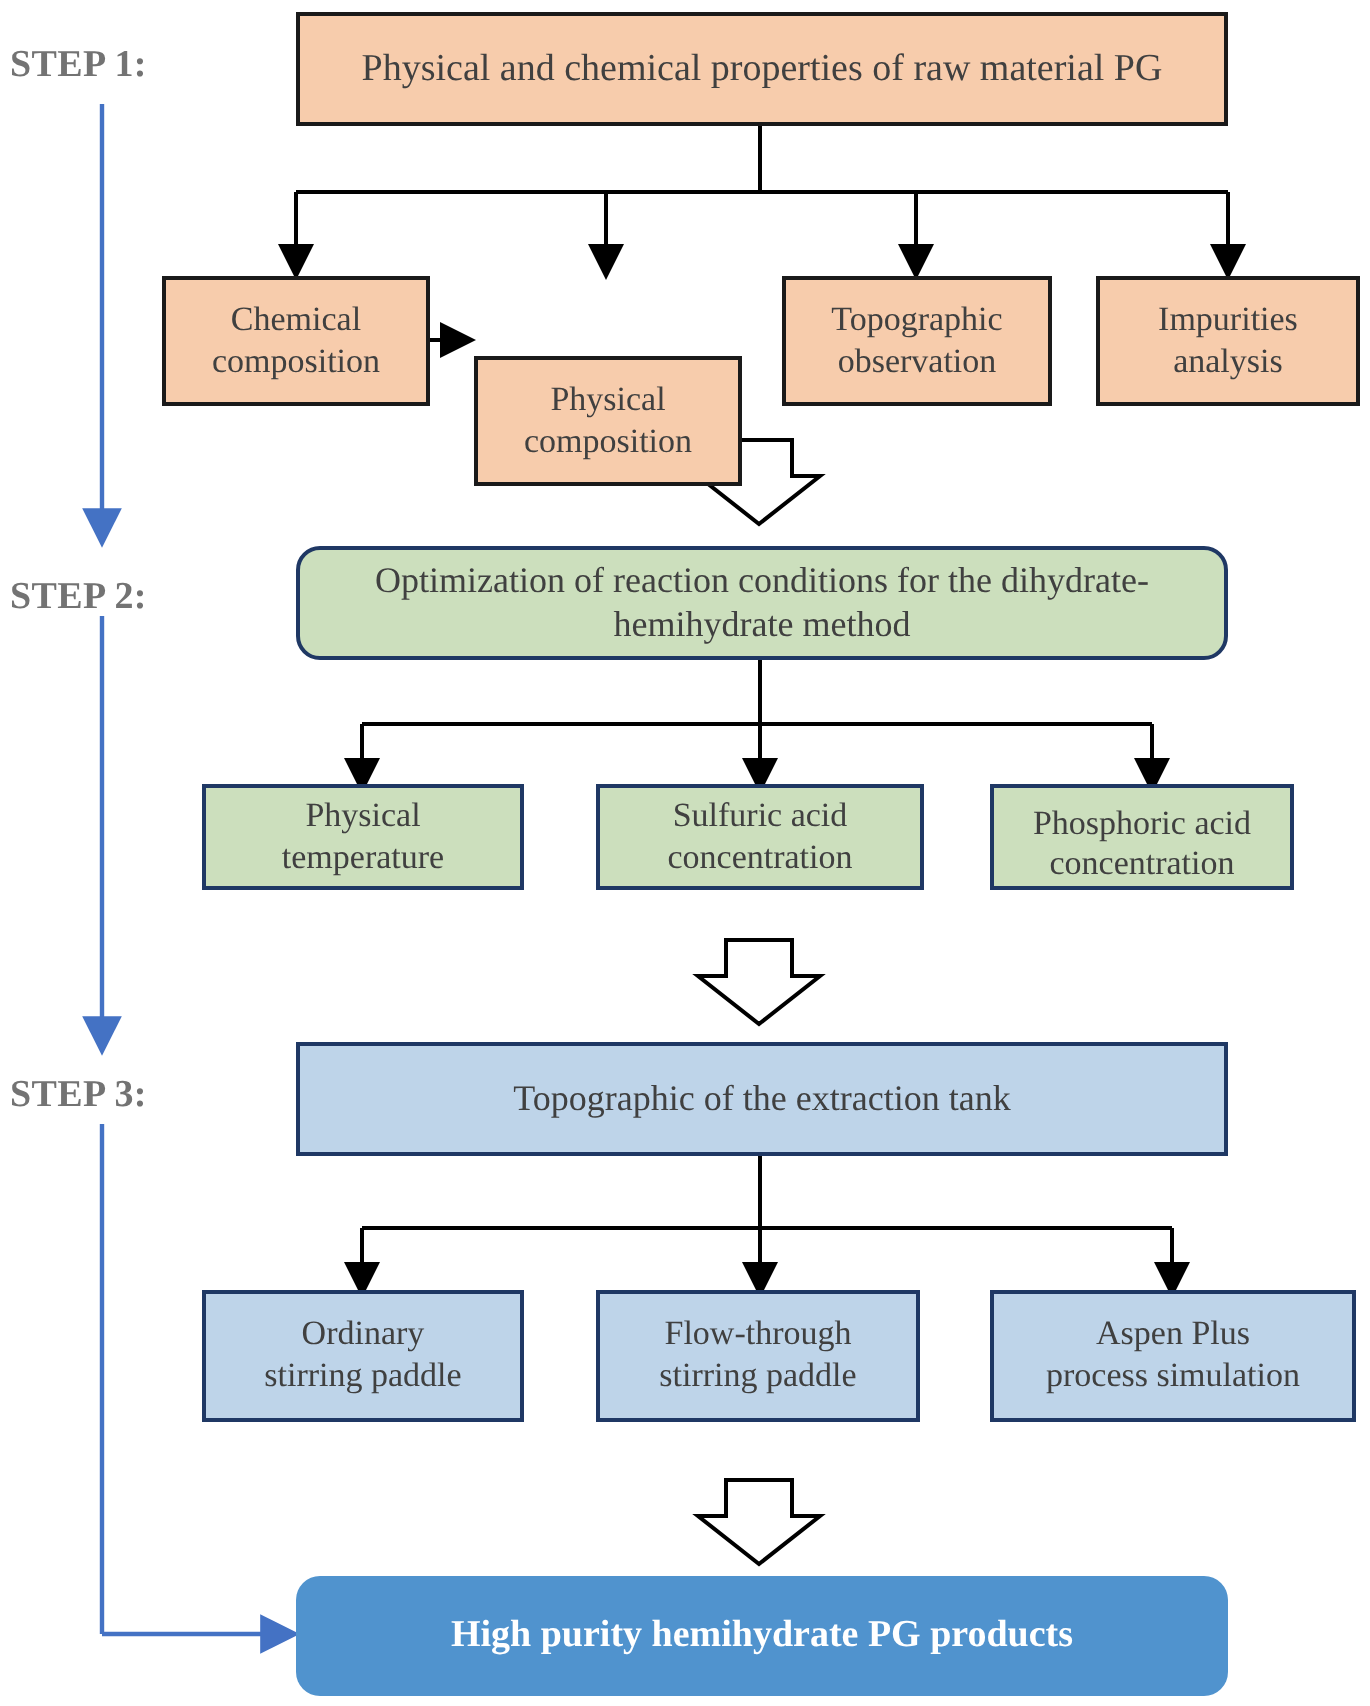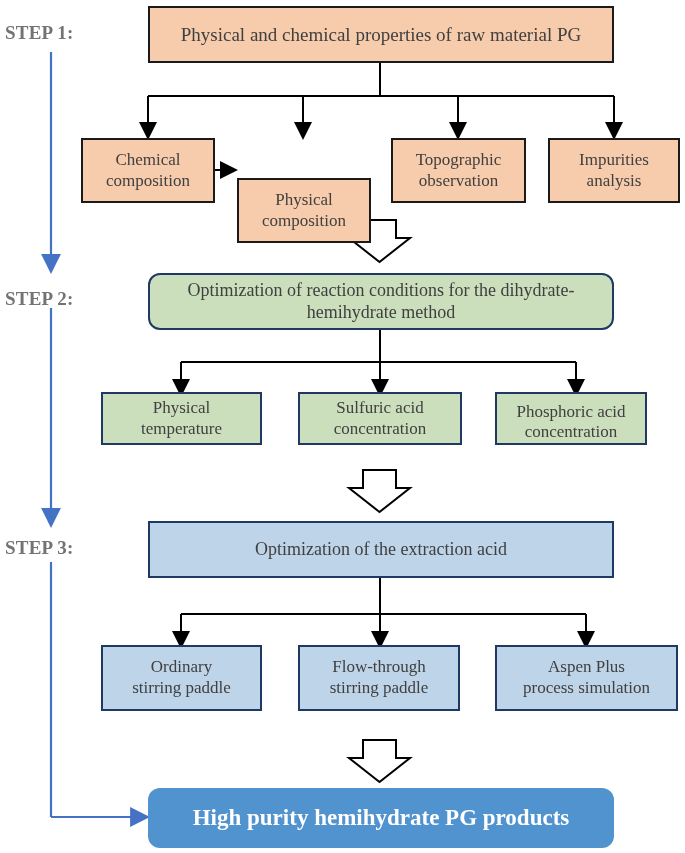--- a/index.html
+++ b/index.html
@@ -67,21 +67,21 @@
   .t-head {
     font-size: 19px;
   }
   .t-head2 {
     font-size: 18px;
   }
   .t-leaf {
     font-size: 17px;
   }
   .t-final {
-    font-size: 23px;
+    font-size: 19px;
   }
 </style>
 </head>
 <body>
 
 <div id="canvas">
 
   <svg class="svg-layer" viewBox="0 0 685 853">
     <defs>
       <marker id="blk" markerWidth="9" markerHeight="9" refX="4.5" refY="4.5" orient="auto">
@@ -197,21 +197,21 @@
   </div>
 
   <div class="node node-green t-leaf" style="left:495px; top:392px; width:152px; height:53px;align-items:flex-end;">
     <span>
       <span>Phosphoric acid</span><br>
       <span>concentration</span>
     </span>
   </div>
 
   <div class="node node-blue t-head2" style="left:148px; top:521px; width:466px; height:57px;">
-    <span>Optimization of the extraction acid</span>
+    <span>Topographic of the extraction tank</span>
   </div>
 
   <div class="node node-blue t-leaf" style="left:101px; top:645px; width:161px; height:66px;font-family:Liberation Serif, serif;">
     <span>
       <span>Ordinary</span><br>
       <span>stirring paddle</span>
     </span>
   </div>
 
   <div class="node node-blue t-leaf" style="left:298px; top:645px; width:162px; height:66px;">

